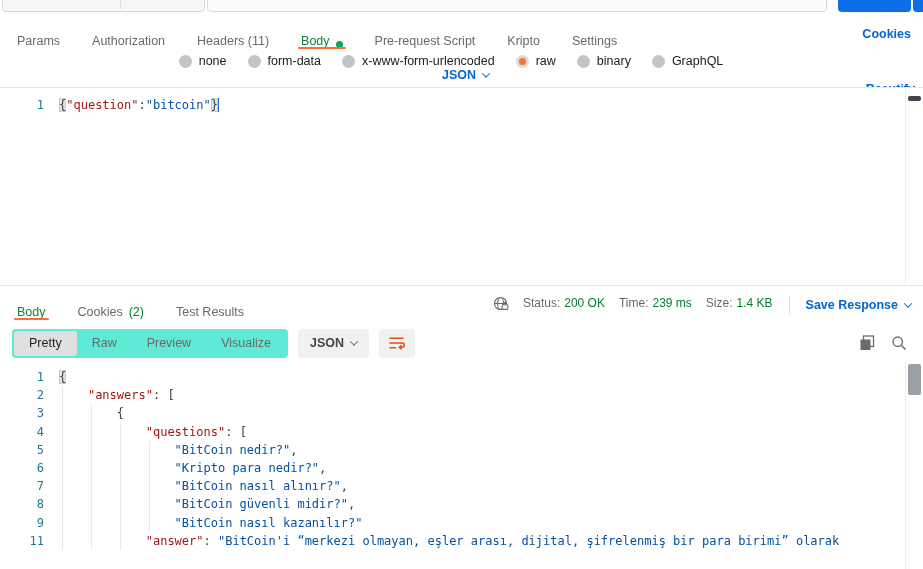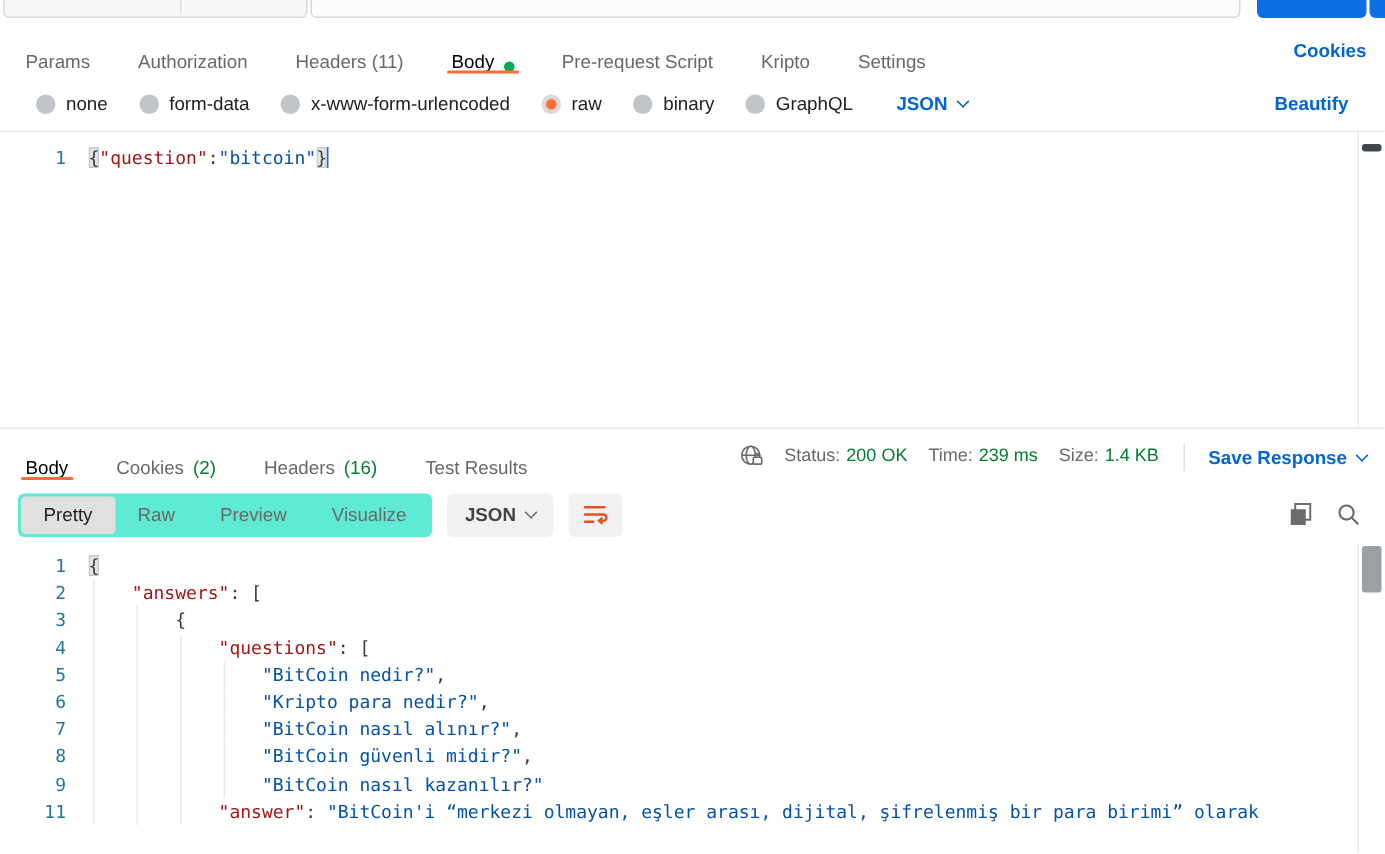--- a/index.html
+++ b/index.html
@@ -11,30 +11,30 @@
   #topbar { position:absolute; top:0; left:0; width:923px; height:13px; }
   .urlbox { position:absolute; top:-18px; height:30px; background:#f7f7f7;
     border:1px solid #d9d9d9; border-radius:4px; }
   .sendbox { position:absolute; top:-18px; height:30px; background:#0d6fe8; border-radius:4px; }
 
   
   #req-tabs { position:absolute; top:20px; left:0; width:923px; height:28px;
     display:flex; align-items:center; padding:0 12px; }
   .tab { position:relative; height:28px; display:flex; align-items:flex-end; gap:6px;
     padding:0 5px; margin-right:22px; font-size:12.5px; color:#696969; cursor:pointer; }
-  .tab.active { color:#000000; }
+  .tab.active { color:#15803d; }
   .tab-underline { position:absolute; left:2px; right:2px; bottom:-1px; height:2px;
     background:#ff6c37; border-radius:1px; }
   .green-dot { width:7px; height:7px; border-radius:50%; background:#03aa4f; }
   .link-blue { color:#0265d2; font-weight:bold; font-size:12.5px; cursor:pointer; }
   #cookies-link { margin-left:auto; }
 
   
   #body-type-row { position:absolute; top:54px; left:0; width:923px; height:30px;
-    display:flex; align-items:center; padding:0 24px; }
+    display:flex; align-items:center; padding:0 8px;flex-direction:column; }
   .radio-item { display:flex; align-items:center; gap:7px; margin-right:21px;
     font-size:12.5px; color:#212121; cursor:pointer; }
   .radio { width:13px; height:13px; border-radius:50%; background:#c1c4c8; position:relative; }
   .radio.selected { background:#d9d9d9; }
   .radio.selected::after { content:""; position:absolute; left:3px; top:3px;
     width:7px; height:7px; border-radius:50%; background:#ff6c37; }
   .chev { display:inline-block; width:6px; height:6px; border-right:1.6px solid currentColor;
     border-bottom:1.6px solid currentColor; transform:rotate(45deg) translate(-1px,-1px);
     margin-left:7px; }
   #raw-format { display:flex; align-items:center; margin-left:8px; color:#0265d2;
@@ -174,24 +174,20 @@
   <div id="resp-tab-list" style="display:flex; align-items:center; height:30px;">
       <div class="tab active">
         <span>Body</span>
         <span class="tab-underline"></span>
       </div>
       <div class="tab">
         <span>Cookies</span>
         <span class="count-green">(2)</span>
       </div>
       <div class="tab">
-        <span>Headers</span>
-        <span class="count-green">(16)</span>
-      </div>
-      <div class="tab">
         <span>Test Results</span>
       </div>
     </div>
   <div id="resp-meta">
     <svg class="icon-btn" viewBox="0 0 16 16" fill="none" stroke="#6b6b6b" stroke-width="1.1">
       <circle cx="7.5" cy="7.5" r="6"></circle>
         <path d="M1.5 7.5h12"></path>
         <ellipse cx="7.5" cy="7.5" rx="3" ry="6"></ellipse>
       <rect x="9.2" y="8.8" width="5.6" height="4.6" rx="0.8" fill="#ffffff"></rect>
       <path d="M10.6 8.8v-1a1.4 1.4 0 0 1 2.8 0v1"></path>

